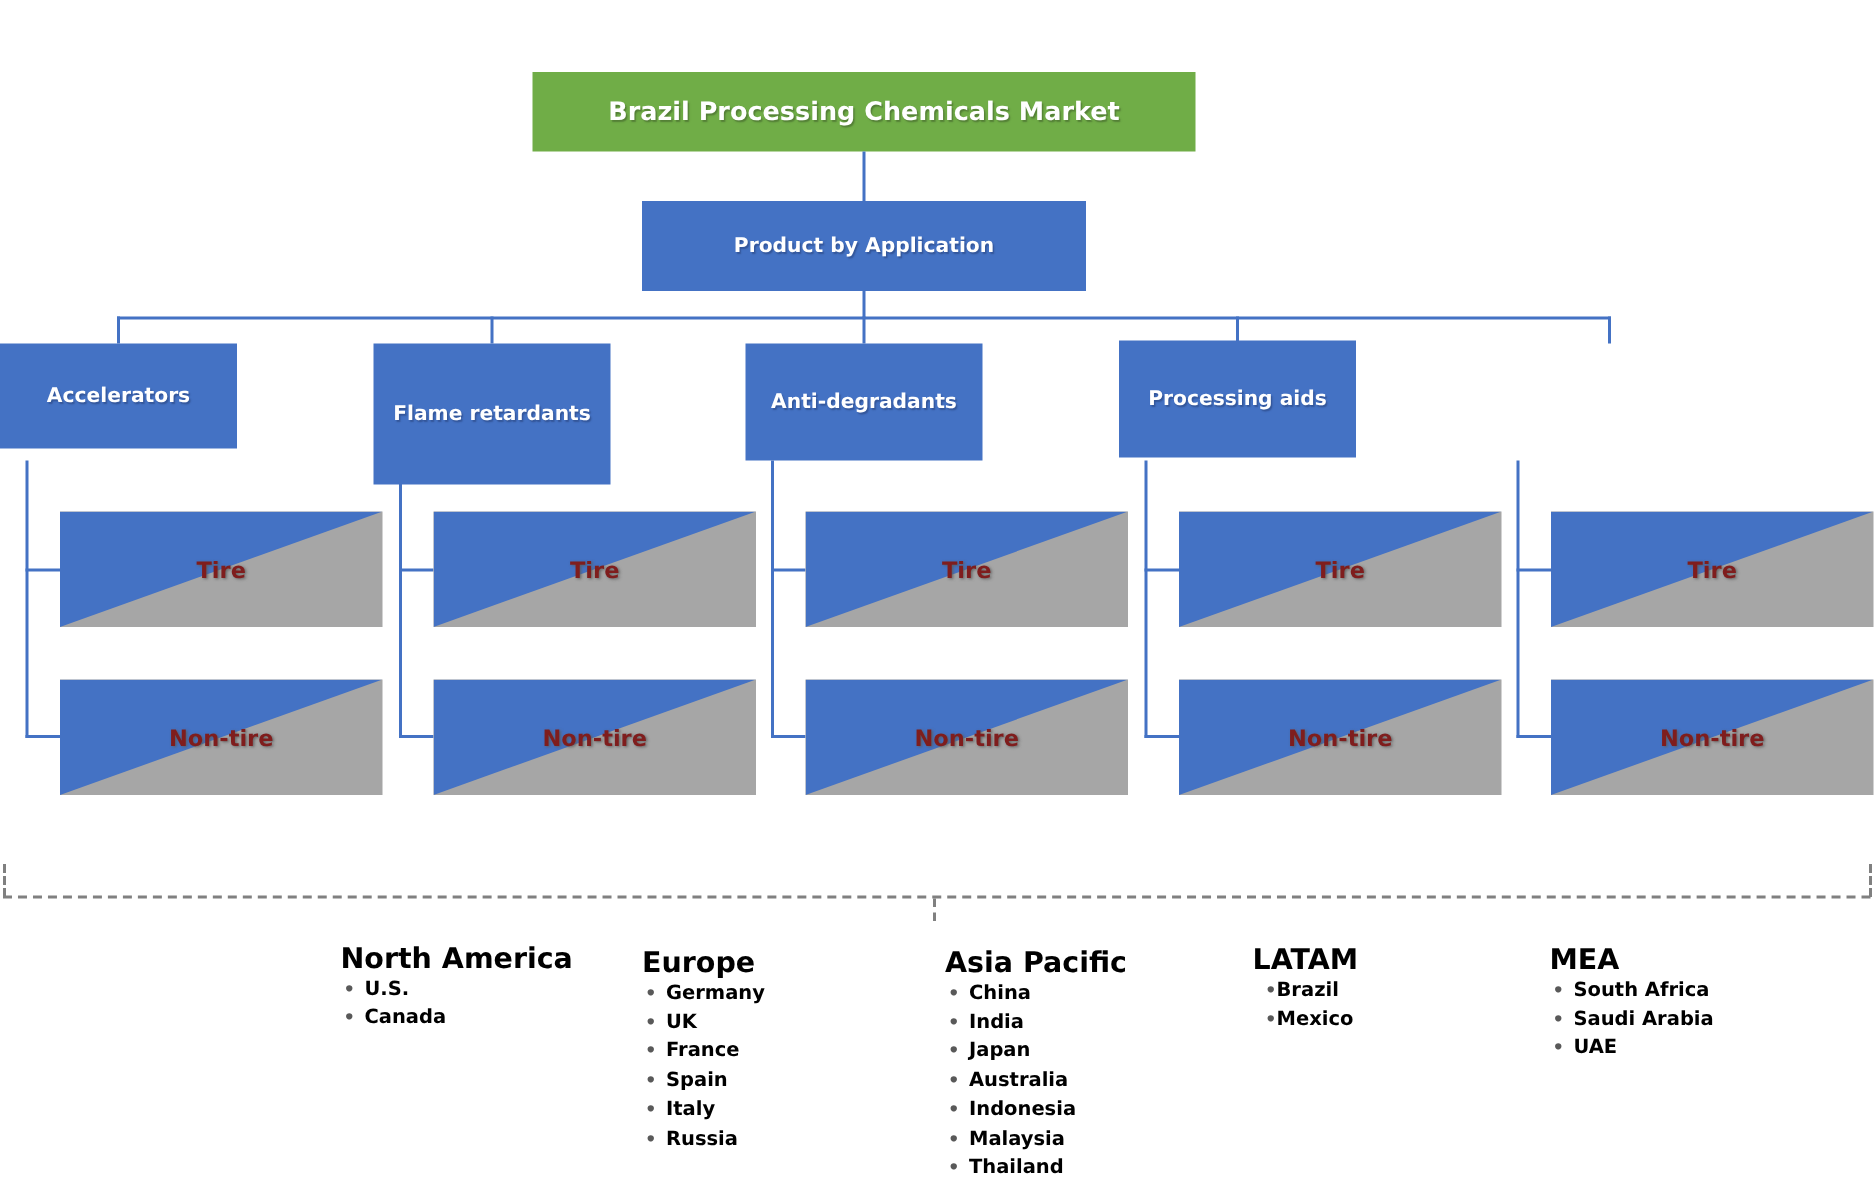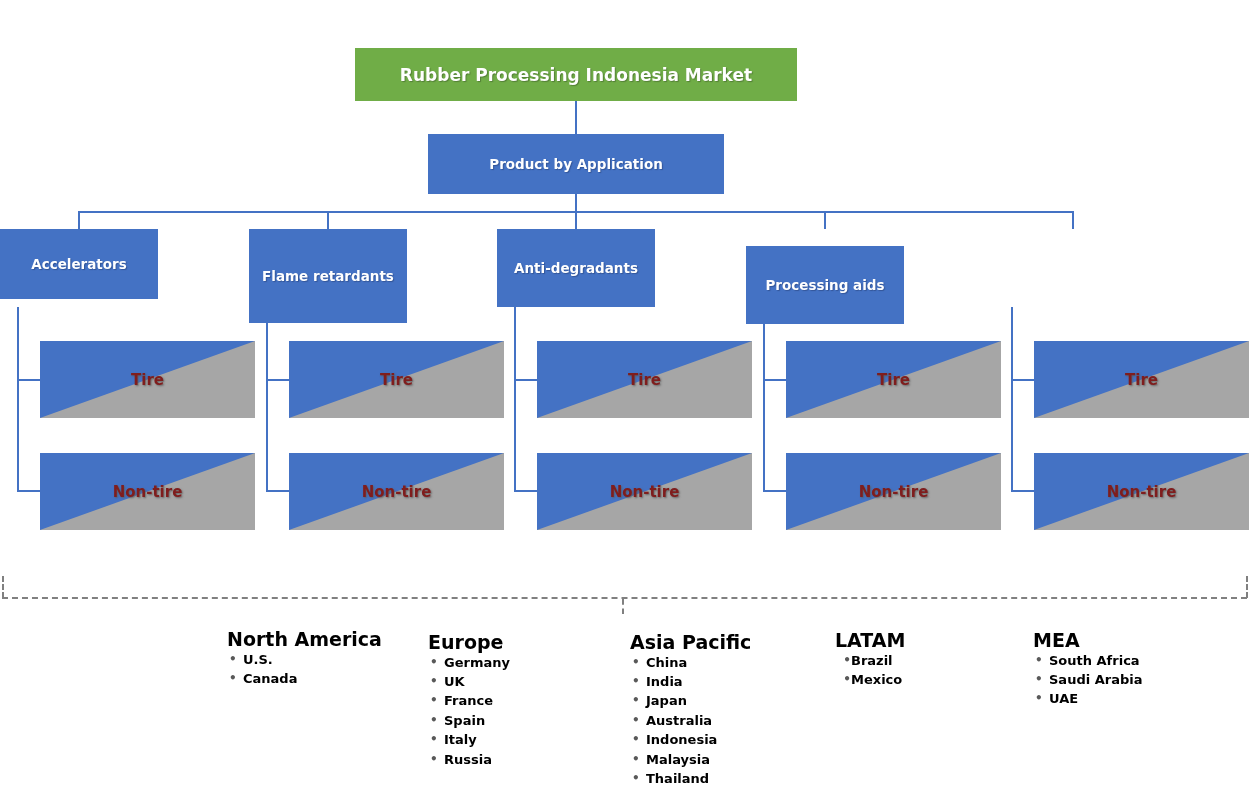--- a/index.html
+++ b/index.html
@@ -21,37 +21,37 @@
   .region{position:absolute;color:#000;white-space:nowrap;}
   .region-name{font-size:19px;font-weight:bold;line-height:19.5px;}
   .country{font-size:13px;font-weight:bold;line-height:19.4px;display:flex;align-items:center;}
   .bullet{color:#595959;font-size:12px;width:14px;display:inline-block;margin-left:2px;flex:0 0 14px;}
 </style>
 </head>
 <body>
 
 <div id="canvas">
 
-  <div class="box title-box" style="left:355px;top:48px;width:442px;height:53px;">Rubber Processing Indonesia Market</div>
+  <div class="box title-box" style="left:355px;top:48px;width:442px;height:53px;">Brazil Processing Chemicals Market</div>
 
   <div class="box blue-box" style="left:428px;top:134px;width:296px;height:60px;">Product by Application</div>
 
   <div class="cline" style="left:575px;top:101px;width:2px;height:33px;"></div>
   <div class="cline" style="left:575px;top:194px;width:2px;height:18px;"></div>
   <div class="cline" style="left:78px;top:211px;width:996px;height:2px;"></div>
   <div class="cline" style="left:78px;top:211px;width:2px;height:18px;"></div>
   <div class="cline" style="left:327px;top:211px;width:2px;height:18px;"></div>
   <div class="cline" style="left:575px;top:211px;width:2px;height:18px;"></div>
   <div class="cline" style="left:824px;top:211px;width:2px;height:18px;"></div>
   <div class="cline" style="left:1072px;top:211px;width:2px;height:18px;"></div>
 
   <div class="box blue-box" style="left:0px;top:229px;width:158px;height:70px;">Accelerators</div>
   <div class="box blue-box" style="left:249px;top:229px;width:158px;height:94px;">Flame retardants</div>
   <div class="box blue-box" style="left:497px;top:229px;width:158px;height:78px;">Anti-degradants</div>
-  <div class="box blue-box" style="left:746px;top:246px;width:158px;height:78px;">Processing aids</div>
+  <div class="box blue-box" style="left:746px;top:227px;width:158px;height:78px;">Processing aids</div>
 
   <div class="cline" style="left:17px;top:307px;width:2px;height:185px;"></div>
   <div class="cline" style="left:17px;top:379px;width:23px;height:2px;"></div>
   <div class="cline" style="left:17px;top:490px;width:23px;height:2px;"></div>
 
   <div class="cline" style="left:266px;top:307px;width:2px;height:185px;"></div>
   <div class="cline" style="left:266px;top:379px;width:23px;height:2px;"></div>
   <div class="cline" style="left:266px;top:490px;width:23px;height:2px;"></div>
 
   <div class="cline" style="left:514px;top:307px;width:2px;height:185px;"></div>

